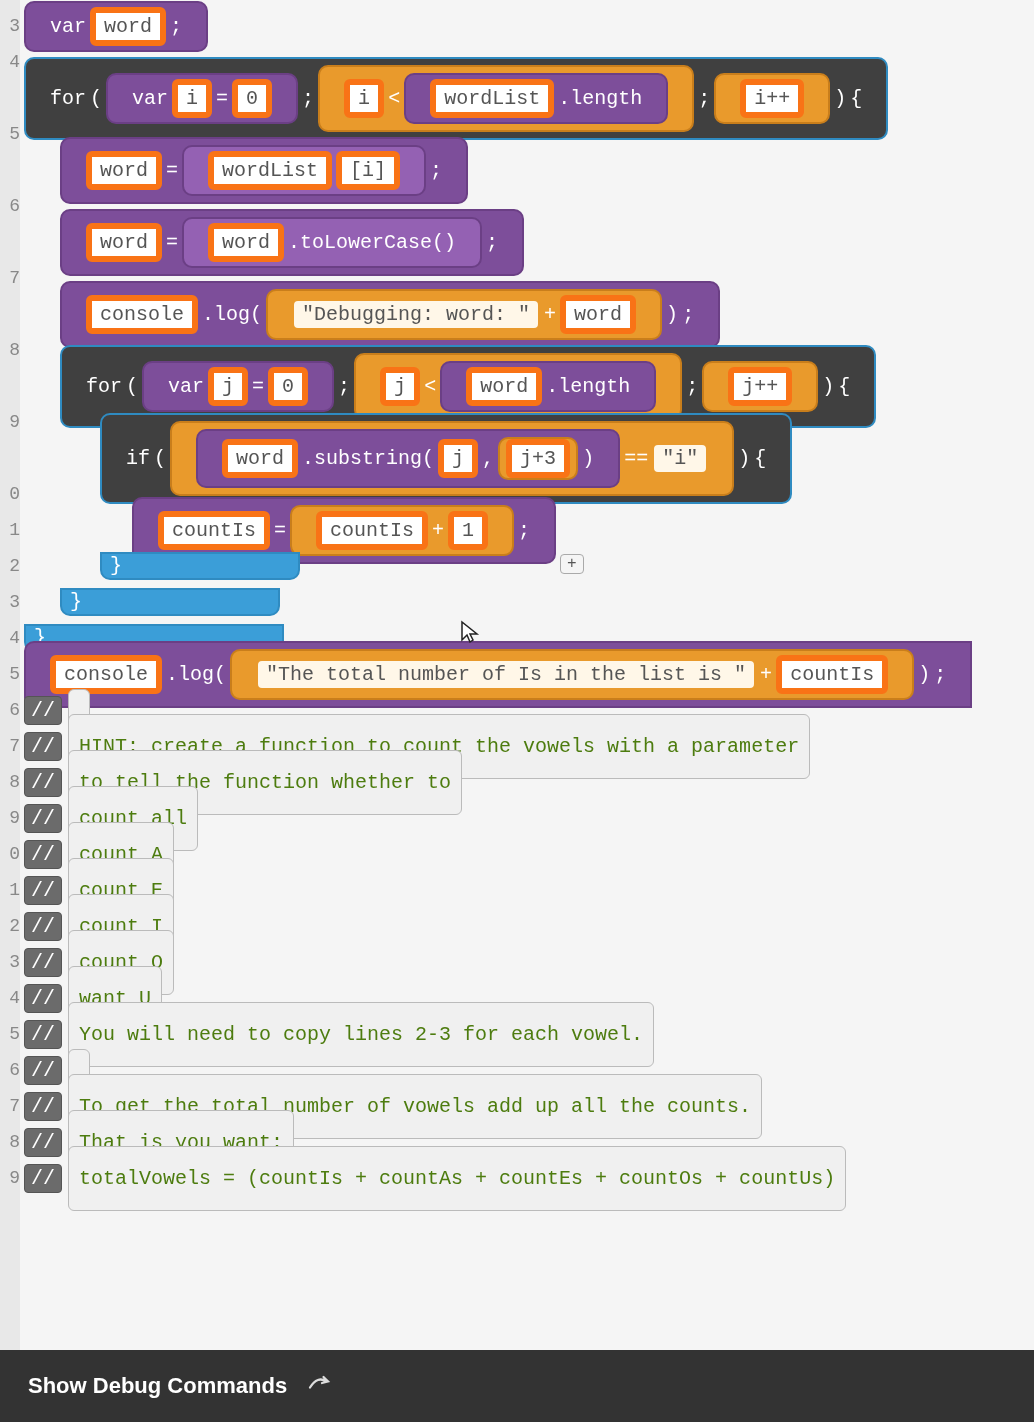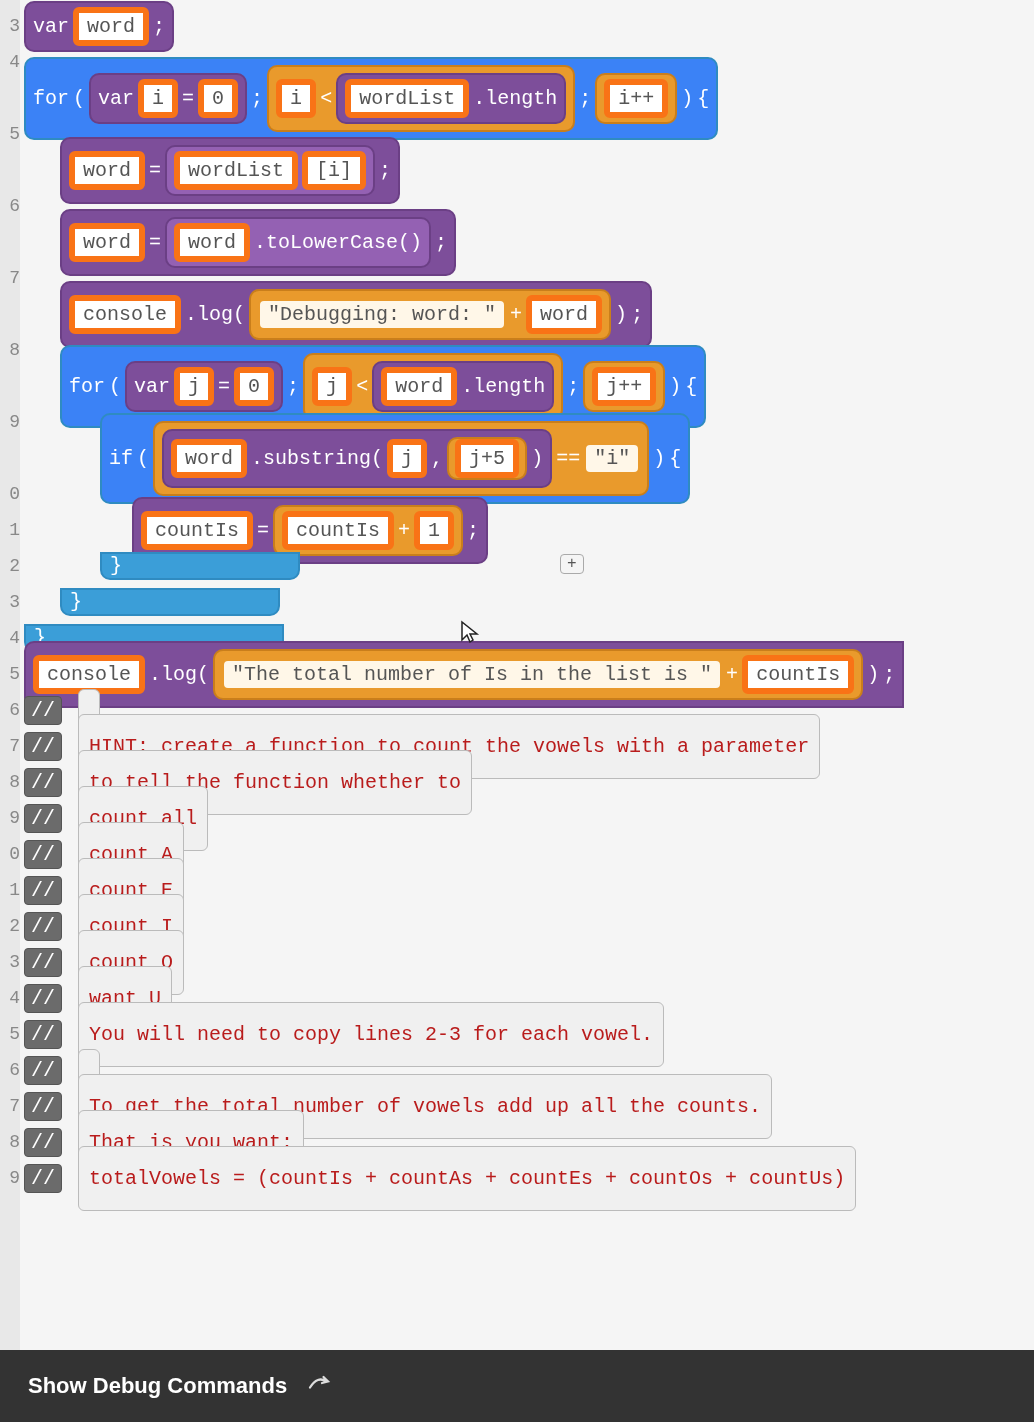--- a/index.html
+++ b/index.html
@@ -5,34 +5,34 @@
 *{box-sizing:border-box;margin:0;padding:0}
 body{font-family:'Courier New',monospace;font-size:20px;background:#eee;display:flex;flex-direction:column;height:1422px;width:1034px;overflow:hidden}
 .editor{flex:1;display:flex;overflow:hidden;background:#f5f5f5}
 .gutter{width:20px;background:#e8e8e8;color:#888;text-align:right;padding-top:8px;font-size:18px;line-height:36px;overflow:hidden}
 .gutter div{height:36px}
 .code{flex:1;padding:8px 4px;position:relative;overflow:hidden}
 .footer{background:#333;color:#fff;padding:22px 28px;font-family:"Helvetica Neue",Arial,sans-serif;font-weight:bold;font-size:22px;display:flex;align-items:center;gap:20px}
 .footer svg{width:30px;height:22px}
 
 
-.blk{display:inline-block;border-radius:10px;padding:4px 7px;color:#fff;vertical-align:middle;margin:2px 0;white-space:nowrap}
+.blk{display:inline-block;border-radius:10px;padding:4px 24px;color:#fff;vertical-align:middle;margin:2px 0;white-space:nowrap}
 .row{height:36px;display:flex;align-items:center}
 .ind1{margin-left:36px}
 .ind2{margin-left:76px}
 .ind3{margin-left:108px}
-.blue{background:#3b82f6;border:2px solid #2f8bc1}
+.blue{background:#404040;border:2px solid #2f8bc1}
 .purple{background:#7D4E9A;border:2px solid #6b3f85}
 .orange{background:#E99A2C;border:2px solid #c97e1b}
 .pill{display:inline-block;background:#fff;color:#555;border-radius:6px;padding:2px 8px;border:6px solid #f97316}
 .pill-o{display:inline-block;background:#fff7e8;color:#555;border-radius:6px;padding:2px 8px;border:2px solid #E99A2C}
 .inner{display:inline-flex;align-items:center;gap:4px}
 .kw{color:#fff}
 .mini{background:#f5f5f5;border:1px solid #aaa;border-radius:4px;padding:0 6px;color:#555;font-size:16px}
-.cmt{display:inline-block;border-radius:6px;padding:20px 10px;border:1px solid #bbb;background:#f0f0f0;color:#b91c1c;margin-left:16px}
+.cmt{display:inline-block;border-radius:6px;padding:20px 10px;border:1px solid #bbb;background:#f0f0f0;color:#4d7c0f;margin-left:6px}
 .slashblk{display:inline-block;background:#6b6b6b;color:#fff;border-radius:4px;padding:2px 6px;border:1px solid #555}
 .cursor{position:absolute;top:620px;left:440px;font-size:24px;color:#222}
 .tail{display:inline-block;width:220px;height:28px;background:#3B9ED8;border:2px solid #2f8bc1;border-radius:0 0 10px 10px}
 .tail2{display:inline-block;width:260px;height:28px;background:#3B9ED8;border:2px solid #2f8bc1;border-radius:0 0 10px 10px}
 .tail3{display:inline-block;width:200px;height:28px;background:#3B9ED8;border:2px solid #2f8bc1;border-radius:0 0 10px 10px}
 .plus{position:relative;top:-2px;left:260px}
 </style>
 </head>
 <body>
 
@@ -192,21 +192,21 @@
       <span class="blk blue inner">
         <span class="kw">if</span>
         <span class="kw">(</span>
         <span class="blk orange inner">
           <span class="blk purple inner">
             <span class="pill">word</span>
               <span class="kw">.substring(</span>
             <span class="pill">j</span>
               <span class="kw">,</span>
             <span class="blk orange inner" style="padding:0 6px">
-                <span class="pill">j+5</span>
+                <span class="pill">j+3</span>
               </span>
               <span class="kw">)</span>
           </span>
           <span class="kw">==</span>
           <span class="pill-o">"i"</span>
         </span>
         <span class="kw">)</span>
         <span class="kw">{</span>
       </span>
     </div>

